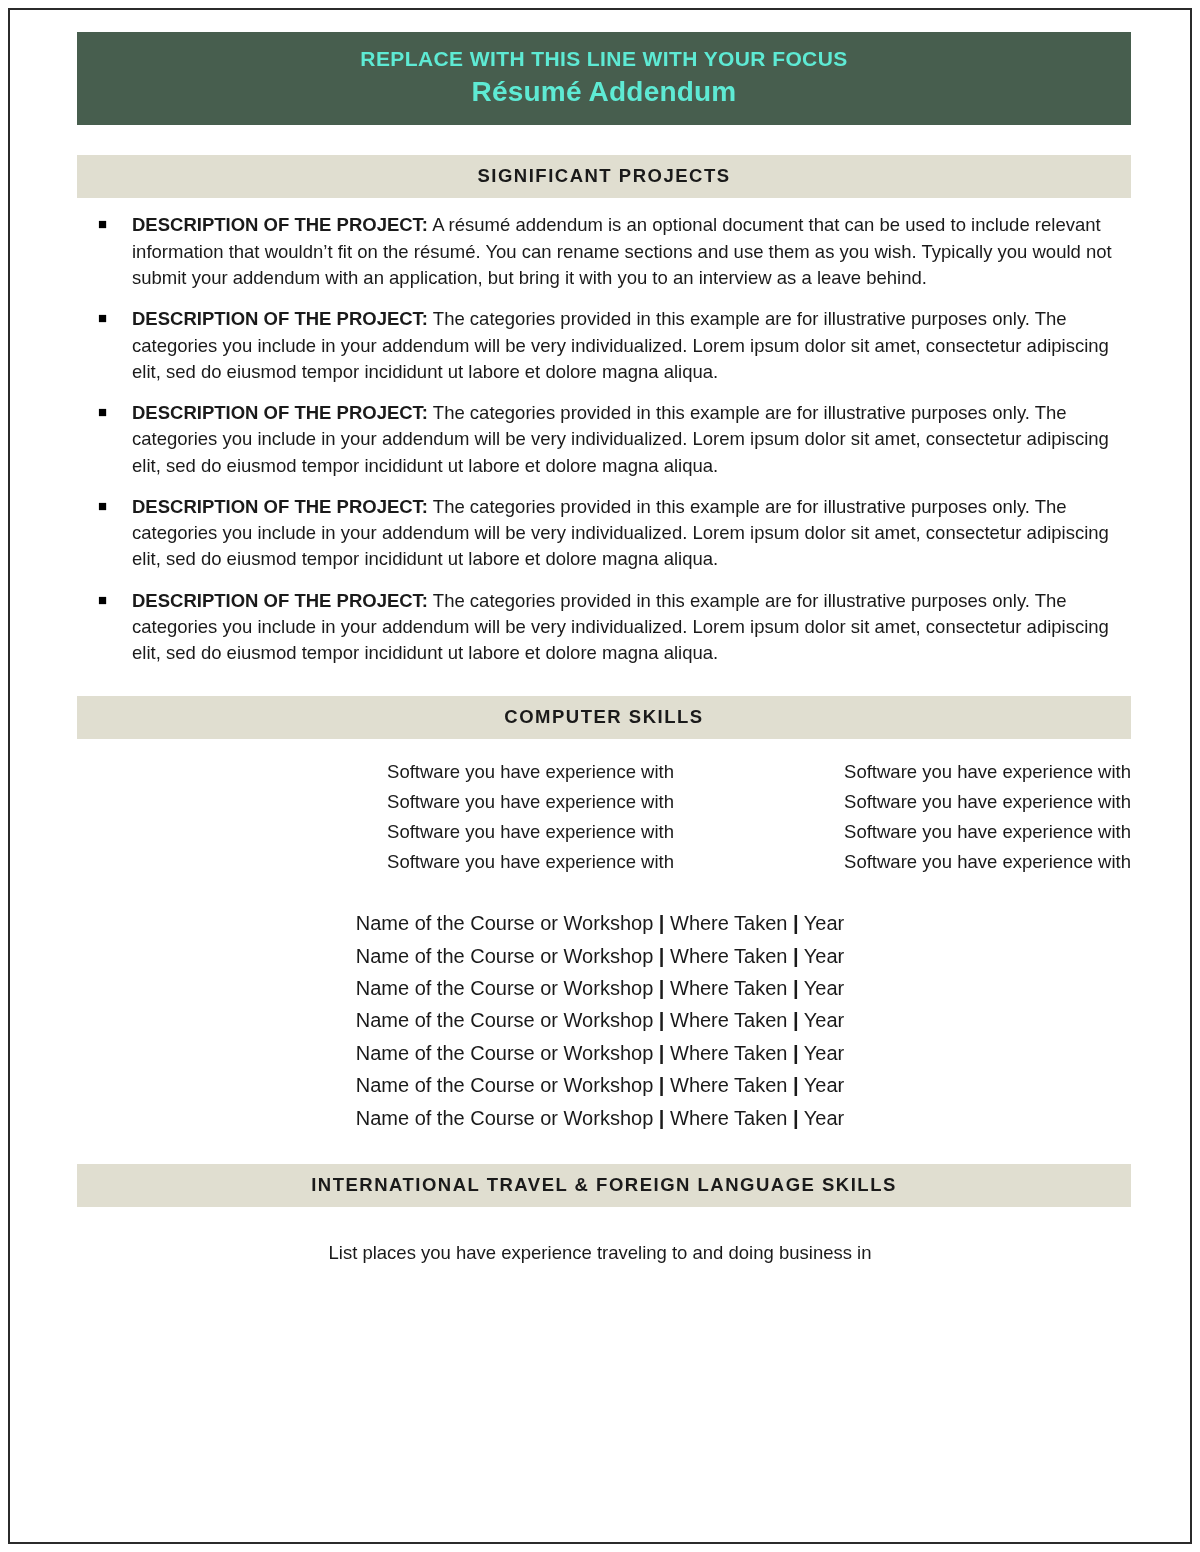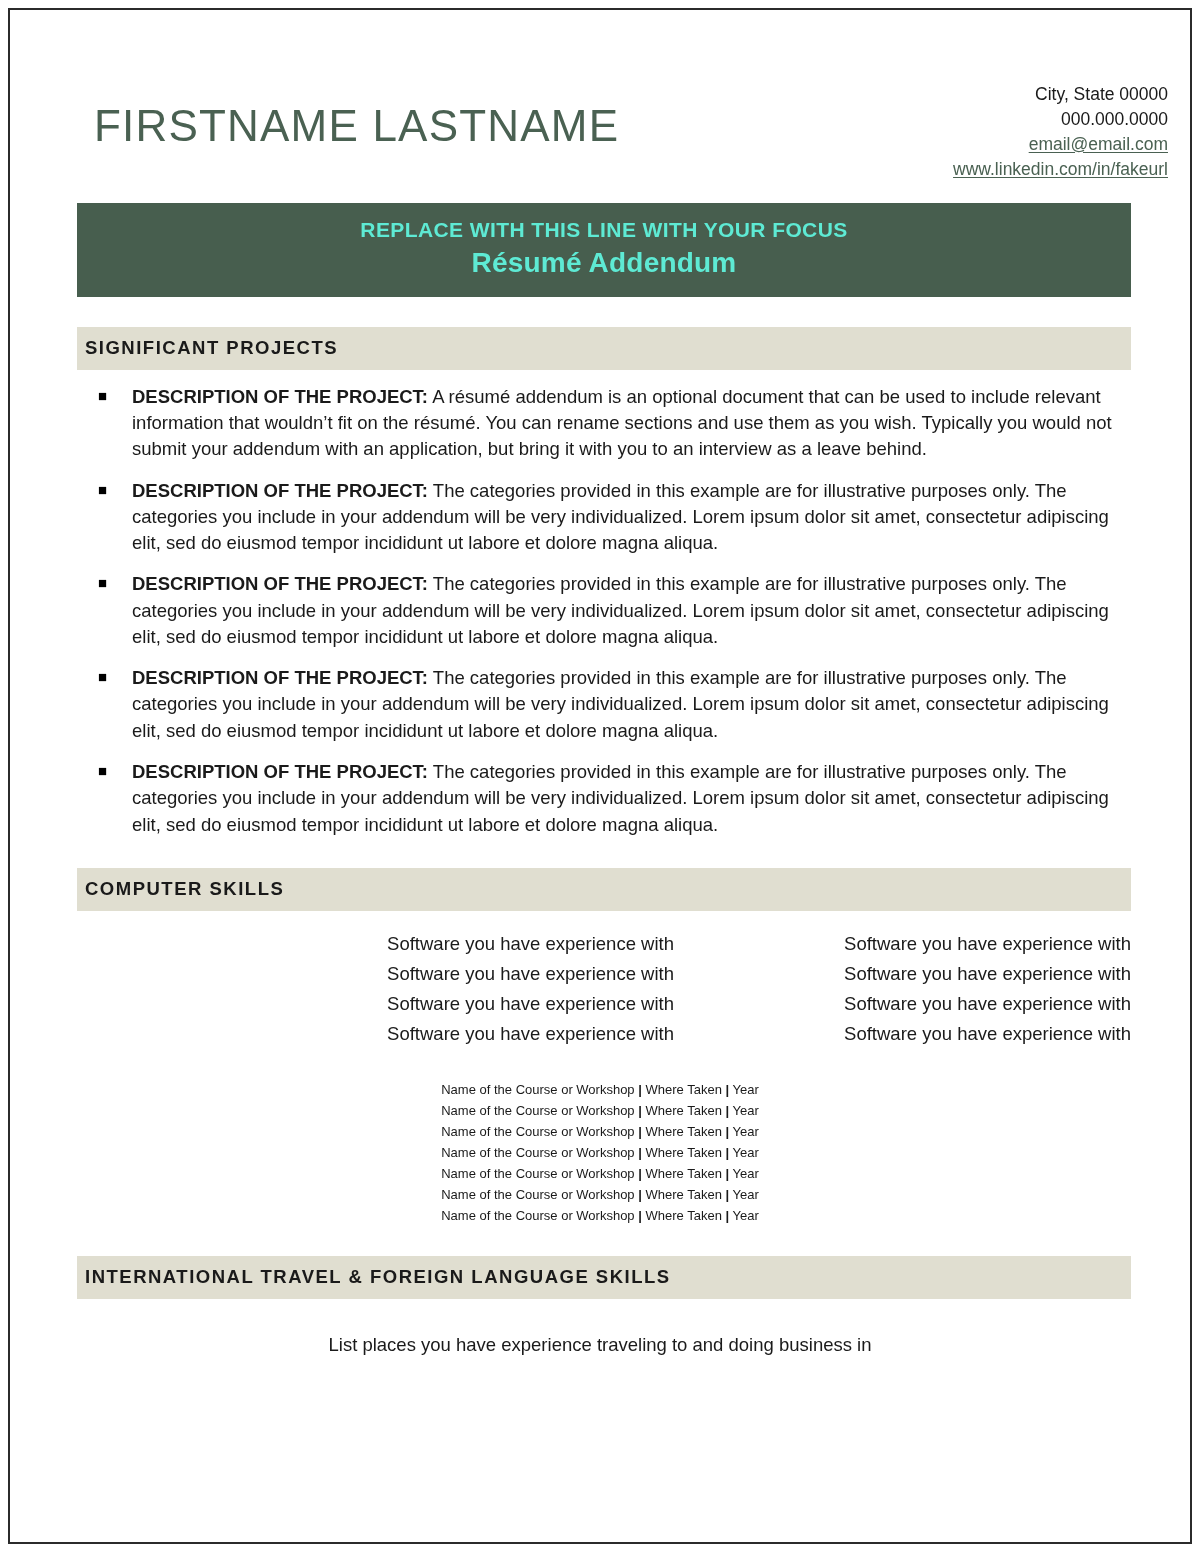--- a/index.html
+++ b/index.html
@@ -87,20 +87,21 @@
     font-weight: bold;
     letter-spacing: 0.2px;
     line-height: 1.28;
     margin-top: 2px;
   }
 
   
   .section-bar {
     margin: 30px 59px 0 67px;
     background: #e0ded0;
+    text-align: center;
     font-size: 18.5px;
     font-weight: bold;
     letter-spacing: 1.5px;
     color: #1a1a1a;
     padding: 10px 8px 11px 8px;
   }
 
   
   .bullets {
     margin: 14px 64px 0 84px;
@@ -140,21 +141,21 @@
     font-size: 18.5px;
     line-height: 1.62;
     color: #1a1a1a;
   }
   .skills-col .row { white-space: nowrap; }
 
   
   .training {
     margin: 30px 0 0 0;
     text-align: center;
-    font-size: 13px;
+    font-size: 20px;
     line-height: 1.62;
     color: #1a1a1a;
   }
   .training .row { white-space: nowrap; }
   .training .sep { font-weight: bold; }
 
   
   .closing {
     margin: 32px 0 0 0;
     text-align: center;
@@ -163,29 +164,20 @@
     color: #1a1a1a;
   }
   .closing .row { white-space: nowrap; }
 </style>
 </head>
 <body>
 
 <div class="page">
   <div class="page-inner">
 
-    <div class="header">
-      <div class="name">FIRSTNAME LASTNAME</div>
-      <div class="contact">
-        <div class="line">City, State 00000</div>
-        <div class="line">000.000.0000</div>
-        <div class="link">email@email.com</div>
-        <div class="link">www.linkedin.com/in/fakeurl</div>
-      </div>
-    </div>
 
     <div class="banner">
       <div class="focus">REPLACE WITH THIS LINE WITH YOUR FOCUS</div>
       <div class="subtitle">Résumé Addendum</div>
     </div>
 
     <div class="section-bar">SIGNIFICANT PROJECTS</div>
 
     <div class="bullets">
       <div class="bullet">

